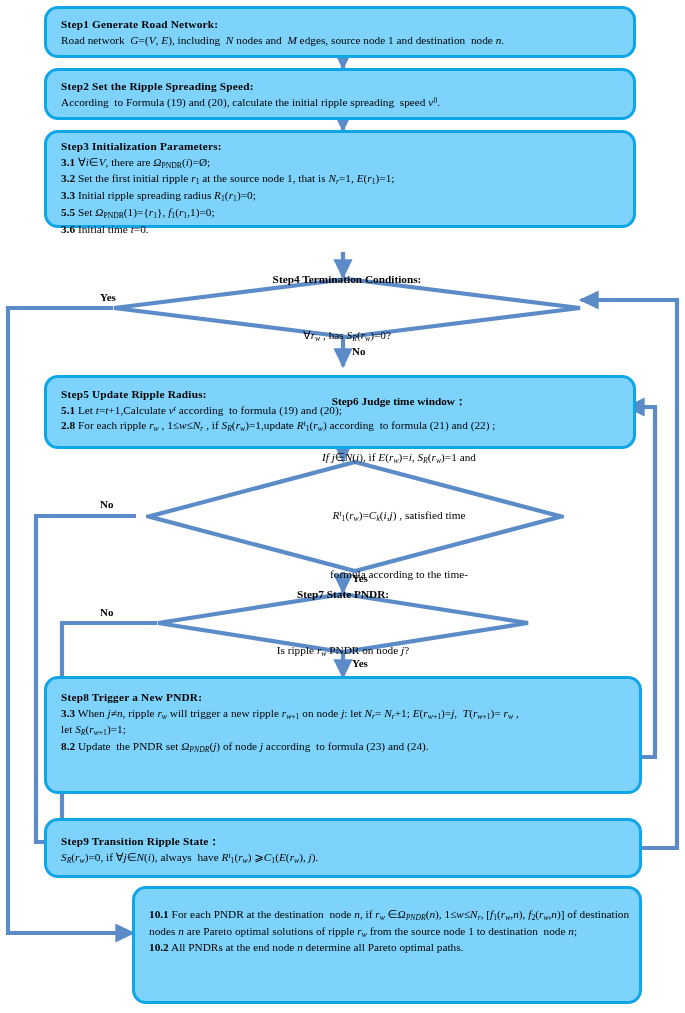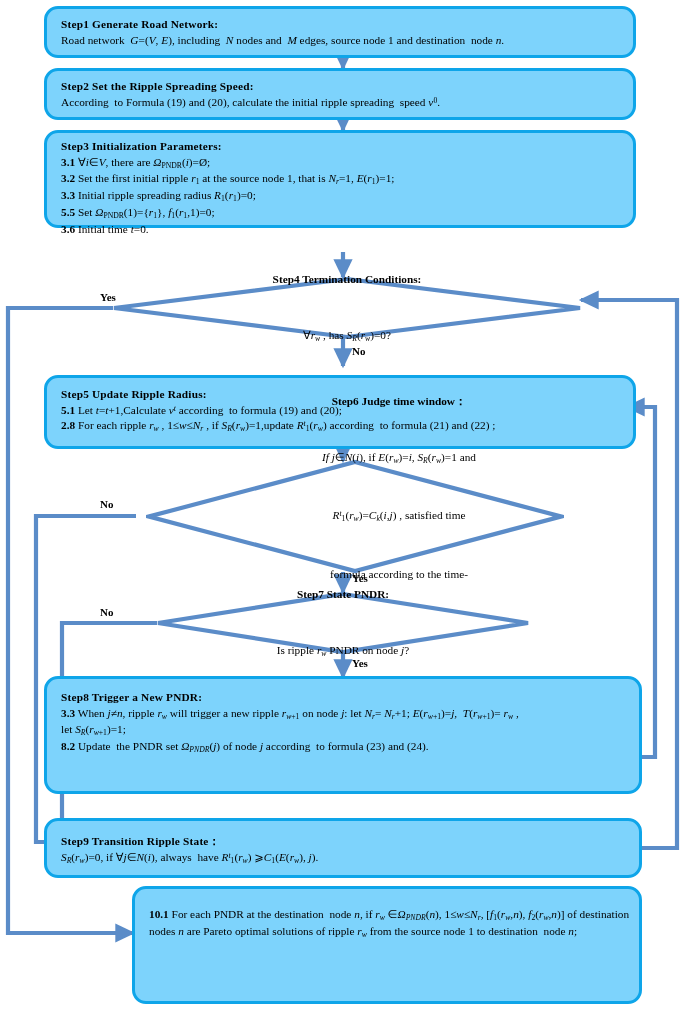--- a/index.html
+++ b/index.html
@@ -157,20 +157,21 @@
   </div>
 
   <div class="node" id="n9" style="left:44px;top:818px;width:598px;height:60px;padding-top:13px;">
     <span class="ttl">Step9 Transition  Ripple  State：</span>
     <span class="ln"><i>S<sub>R</sub></i>(<i>r<sub>w</sub></i>)=0, if ∀<i>j</i>∈<i>N</i>(<i>i</i>), always&nbsp; have <i>R<sup>t</sup></i><sub>1</sub>(<i>r<sub>w</sub></i>) ⩾<i>C</i><sub>1</sub>(<i>E</i>(<i>r<sub>w</sub></i>), <i>j</i>).</span>
   </div>
 
   <div class="node" id="n10" style="left:132px;top:886px;width:510px;height:118px;padding-top:18px;">
     <span class="ln"><b>10.1</b> For each PNDR at the destination&nbsp; node <i>n</i>, if <i>r<sub>w</sub></i> ∈<i>Ω<sub>PNDR</sub></i>(<i>n</i>), 1≤<i>w</i>≤<i>N<sub>r</sub></i>, [<i>f</i><sub>1</sub>(<i>r<sub>w</sub></i>,<i>n</i>), <i>f</i><sub>2</sub>(<i>r<sub>w</sub></i>,<i>n</i>)] of destination</span>
     <span class="ln">nodes <i>n</i> are Pareto optimal solutions of ripple <i>r<sub>w</sub></i> from the source node 1 to destination&nbsp; node <i>n</i>;</span>
+    <span class="ln"><b>10.2</b> All PNDRs at the end node <i>n</i> determine all Pareto optimal paths.</span>
   </div>
 
   <div class="edgelabel" style="left:100px;top:291px;">Yes</div>
   <div class="edgelabel" style="left:352px;top:345px;">No</div>
   <div class="edgelabel" style="left:100px;top:498px;">No</div>
   <div class="edgelabel" style="left:352px;top:572px;">Yes</div>
   <div class="edgelabel" style="left:100px;top:606px;">No</div>
   <div class="edgelabel" style="left:352px;top:657px;">Yes</div>
 
 </div>

